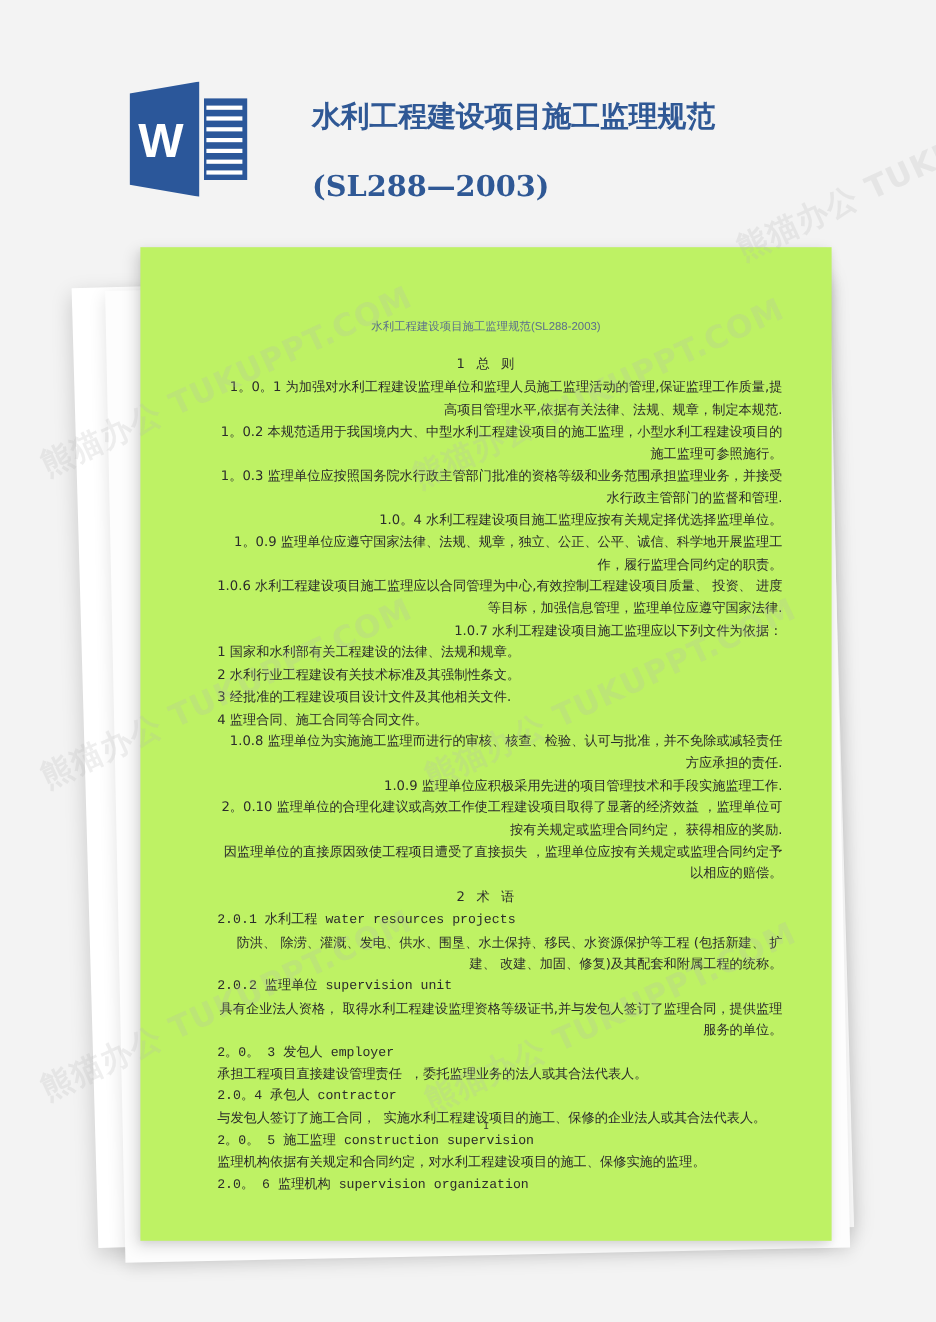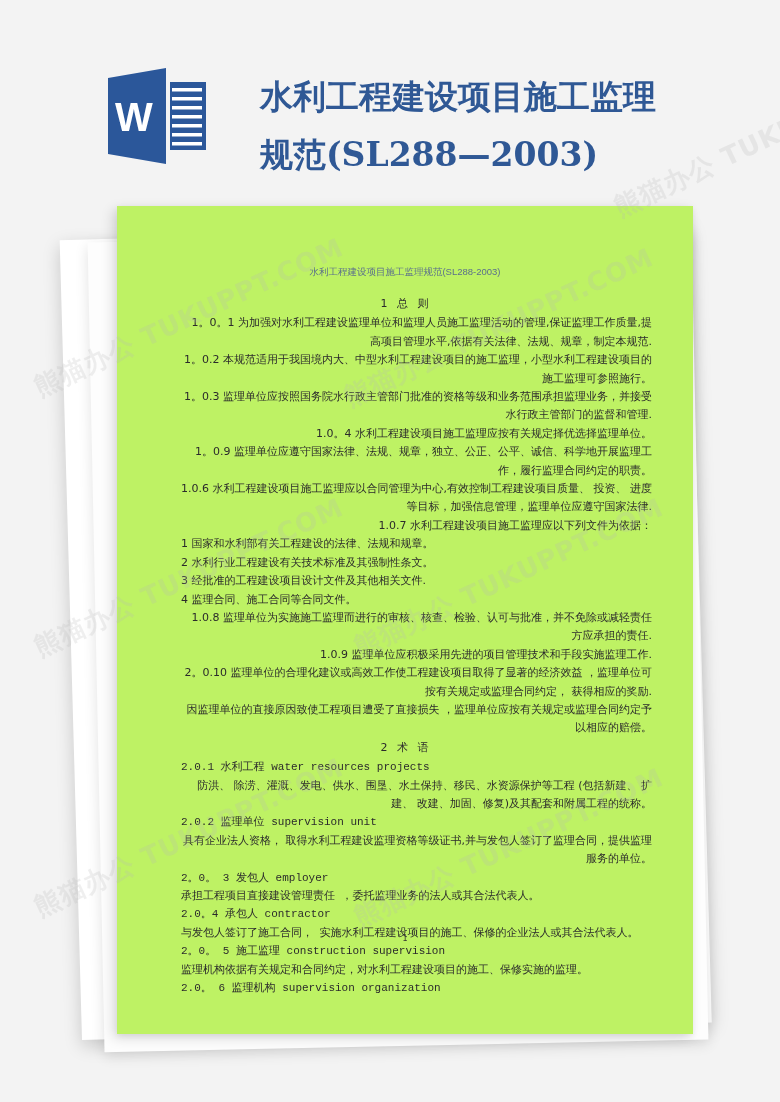--- a/index.html
+++ b/index.html
@@ -9,21 +9,21 @@
     font-family: "DejaVu Sans", sans-serif;
     position: relative;
     color: #333;
   }
   
   .header { position: absolute; left: 0; top: 0; width: 780px; height: 200px; }
   .word-icon { position: absolute; left: 108px; top: 68px; width: 100px; height: 96px; }
   .title {
     position: absolute; left: 260px; top: 68px; width: 420px;
     font-family: "DejaVu Serif", serif;
-    font-size: 33px; line-height: 58px; font-weight: bold;
+    font-size: 24px; line-height: 58px; font-weight: bold;
     color: #2f5895; letter-spacing: 0px;
   }
   
   .sheet-back {
     position: absolute; left: 82px; top: 240px; width: 630px; height: 800px;
     background: #ffffff;
     transform: rotate(-1.6deg);
     transform-origin: left bottom;
     box-shadow: 0 6px 18px rgba(0,0,0,0.18);
   }

